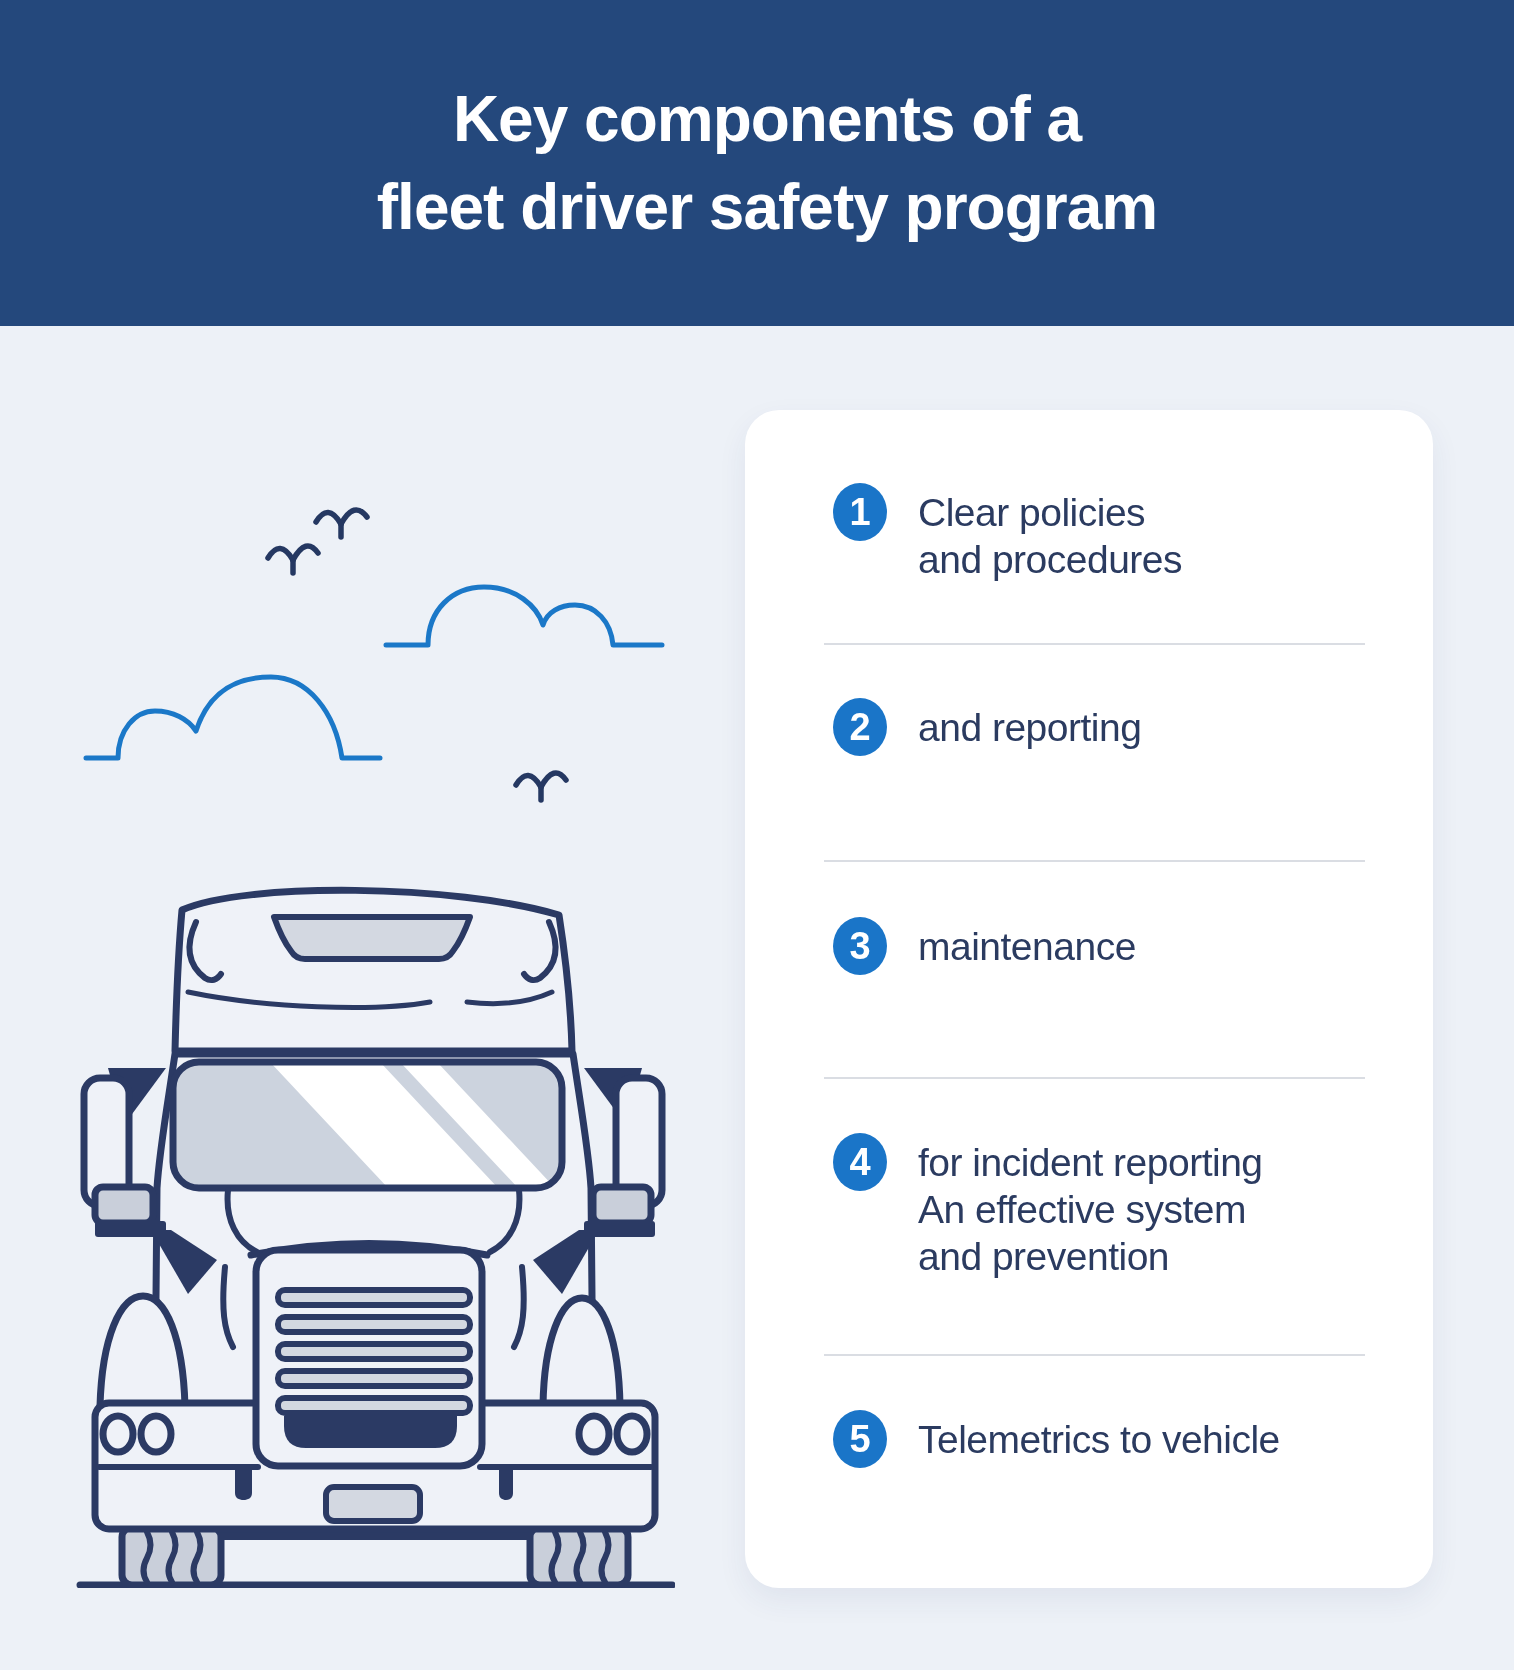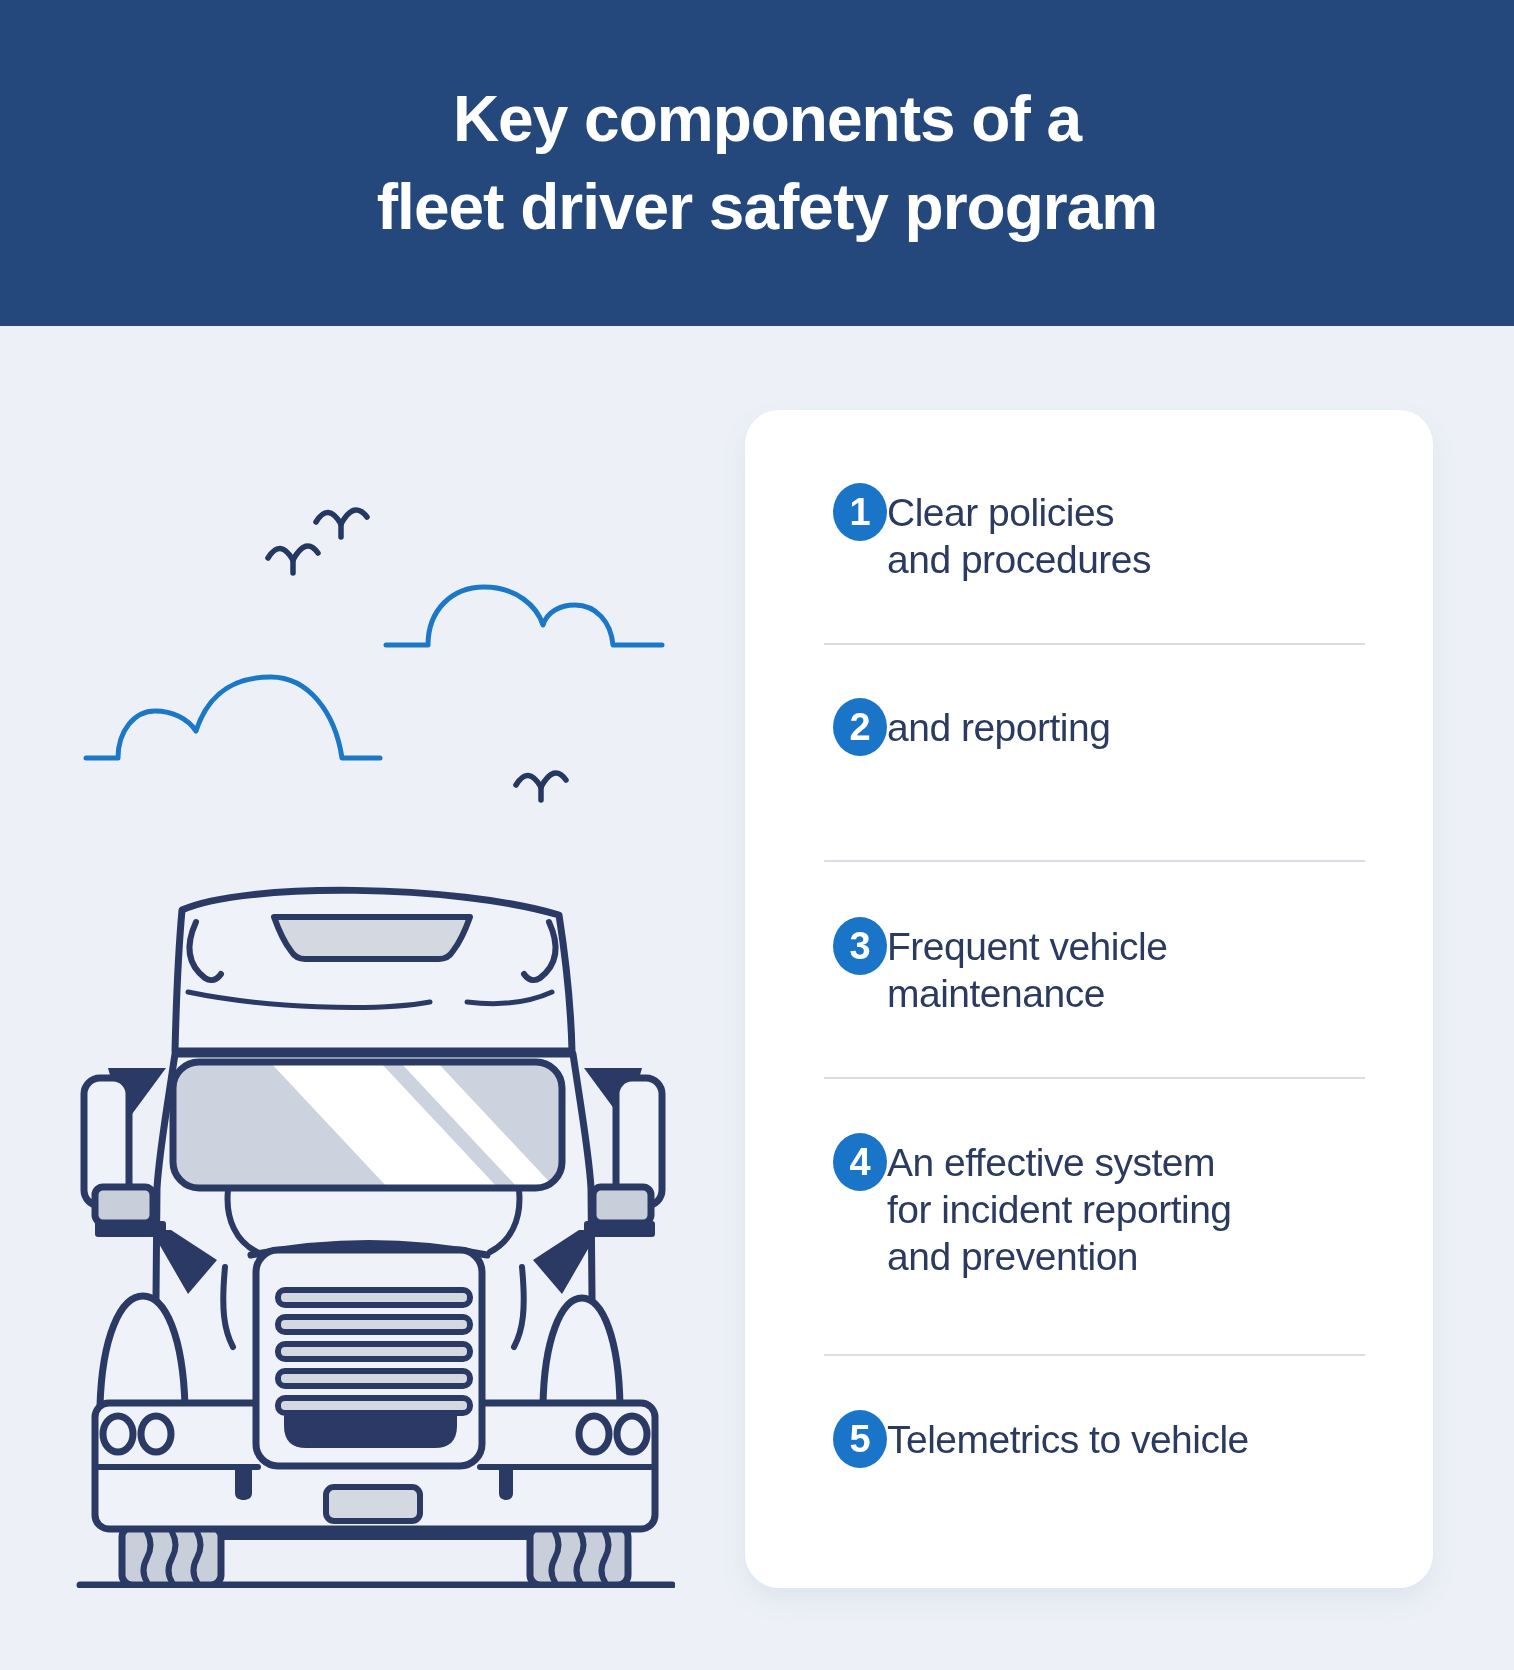--- a/index.html
+++ b/index.html
@@ -12,21 +12,21 @@
     color:#FFFFFF;font-size:64px;font-weight:700;line-height:88px;letter-spacing:-1px;}
   .header-title span{display:block;margin-left:20px;}
 
   
   .card{position:absolute;left:745px;top:410px;width:688px;height:1178px;background:#FFFFFF;
     border-radius:34px;box-shadow:0 12px 30px rgba(40,60,110,0.07);}
   .card-item{position:absolute;left:88px;display:flex;align-items:flex-start;}
   .badge{flex:0 0 auto;width:54px;height:58px;margin-top:-6px;border-radius:50%;background:#1A75C8;
     display:flex;align-items:center;justify-content:center;
     color:#FFFFFF;font-size:38px;font-weight:700;}
-  .item-text{color:#2B3B60;font-size:39px;line-height:47px;
+  .item-text{margin-left:31px;color:#2B3B60;font-size:39px;line-height:47px;
     font-weight:500;letter-spacing:-0.5px;}
   .item-text span{display:block;}
   .i1{top:79px}.i2{top:294px}.i3{top:513px}.i4{top:729px}.i5{top:1006px}
   .divider{position:absolute;left:79px;right:68px;height:2px;background:#DADDE3;}
   .d1{top:233px}.d2{top:450px}.d3{top:667px}.d4{top:944px}
 
   
   .sky-svg{position:absolute;left:60px;top:440px;}
   .truck-svg{position:absolute;left:75px;top:858px;}
   .stroke-navy{stroke:#2B3A64;stroke-width:7;stroke-linecap:round;stroke-linejoin:round;fill:none;}
@@ -190,33 +190,32 @@
         <span>and reporting</span>
       </div>
     </div>
     <div class="divider d2"></div>
 
     <div class="card-item i3">
       <div class="badge">
         <span>3</span>
       </div>
       <div class="item-text">
-        <span>Frequent vehicle</span>
         <span>maintenance</span>
       </div>
     </div>
     <div class="divider d3"></div>
 
     <div class="card-item i4">
       <div class="badge">
         <span>4</span>
       </div>
       <div class="item-text">
+        <span>for incident reporting</span>
         <span>An effective system</span>
-        <span>for incident reporting</span>
         <span>and prevention</span>
       </div>
     </div>
     <div class="divider d4"></div>
 
     <div class="card-item i5">
       <div class="badge">
         <span>5</span>
       </div>
       <div class="item-text">

